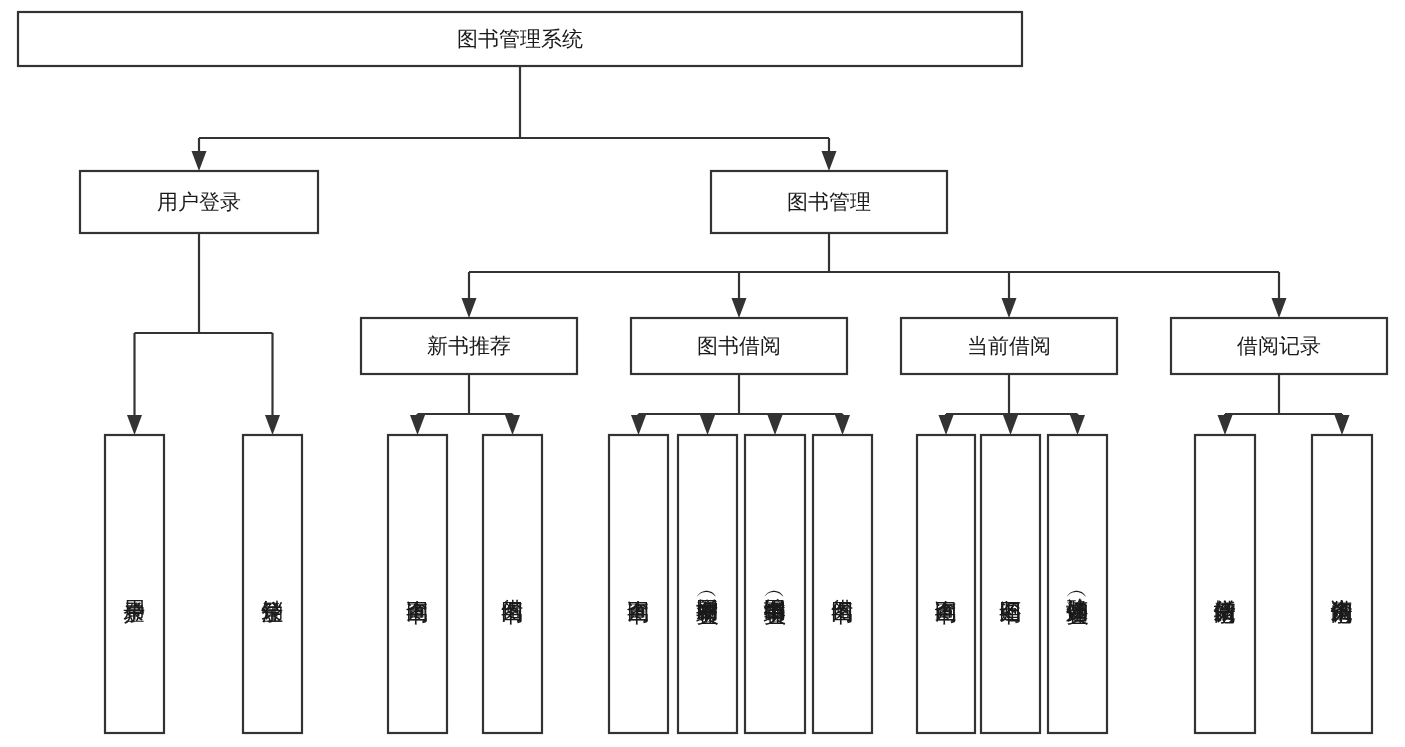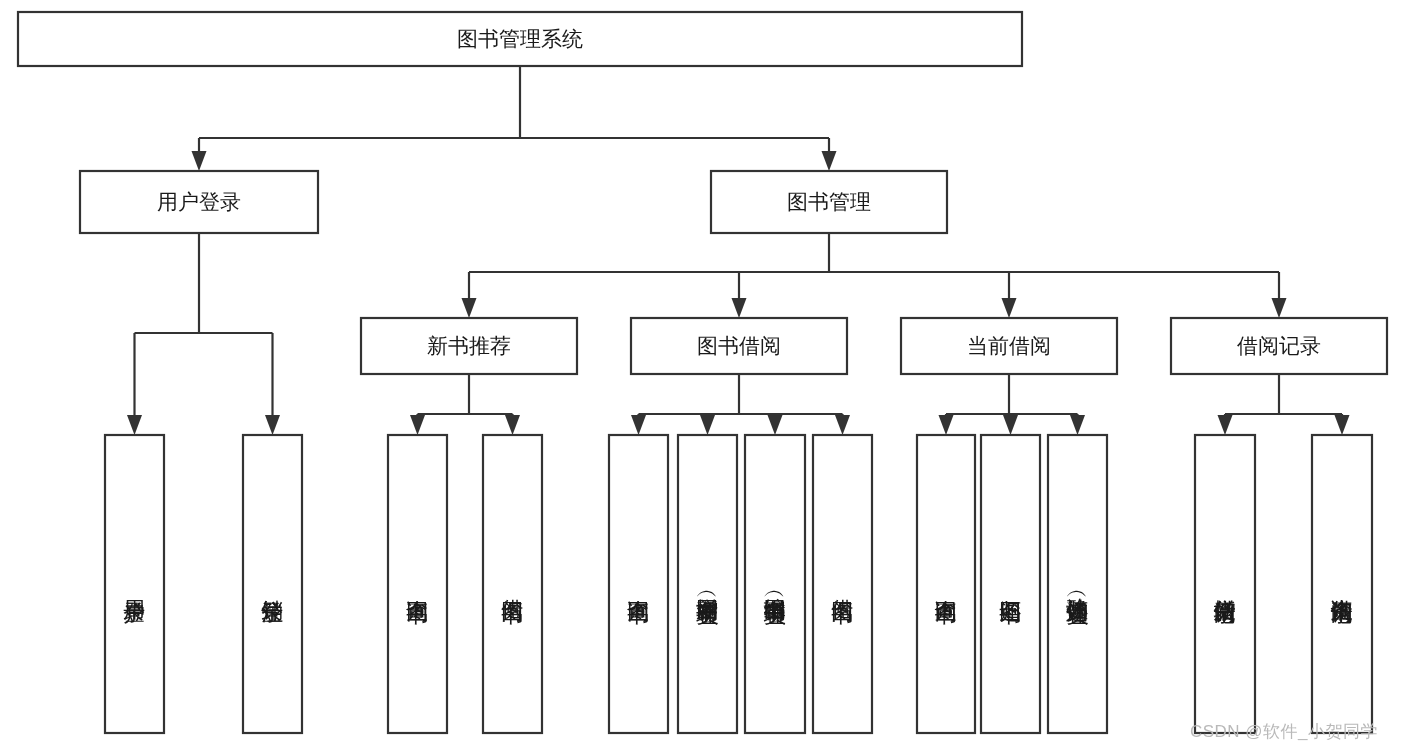--- a/index.html
+++ b/index.html
@@ -177,15 +177,14 @@
       <div class="leaf-label" style="left: 678px; top: 435px; width: 59px; height: 298px;">新增图书（管理员）</div>
       <div class="leaf-label" style="left: 745px; top: 435px; width: 60px; height: 298px;">编辑图书（管理员）</div>
       <div class="leaf-label" style="left: 813px; top: 435px; width: 59px; height: 298px;">借阅图书</div>
       <div class="leaf-label" style="left: 917px; top: 435px; width: 58px; height: 298px;">查询图书</div>
       <div class="leaf-label" style="left: 981px; top: 435px; width: 59px; height: 298px;">归还图书</div>
       <div class="leaf-label" style="left: 1048px; top: 435px; width: 59px; height: 298px;">确认归还（管理员）</div>
       <div class="leaf-label" style="left: 1195px; top: 435px; width: 60px; height: 298px;">新增借阅记录</div>
       <div class="leaf-label" style="left: 1312px; top: 435px; width: 60px; height: 298px;">查询借阅记录</div>
     </div>
 
-  <div id="watermark">CSDN @软件_小贺同学</div>
 
 </div>
 
 </body></html>

